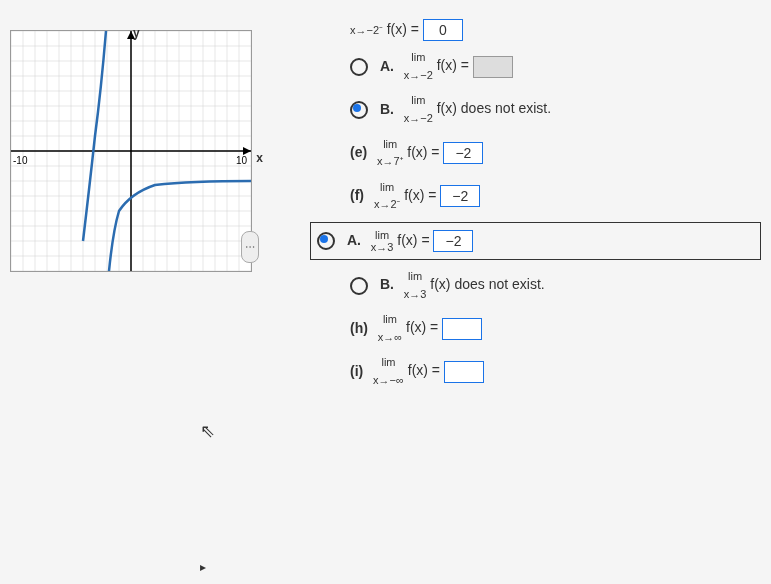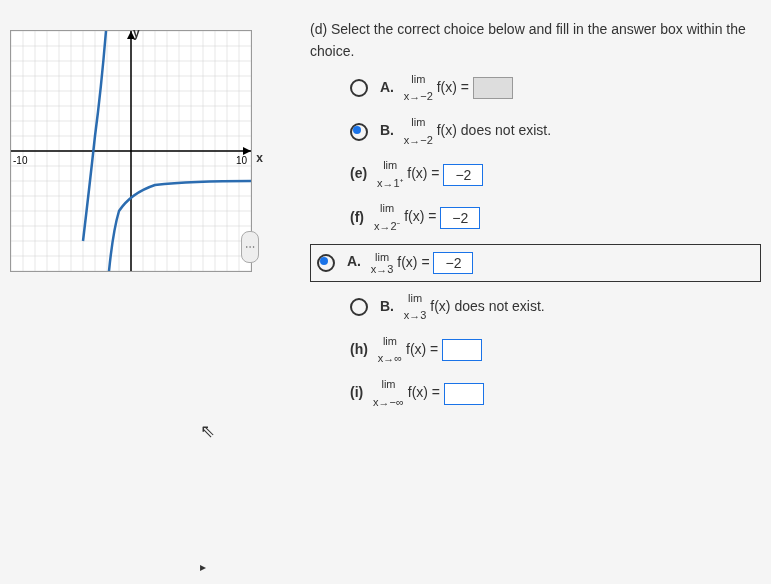--- a/index.html
+++ b/index.html
@@ -82,41 +82,45 @@
       <text x="2" y="133" font-size="10">-10</text>
       <text x="225" y="133" font-size="10">10</text>
     </svg>
     <div class="dots-handle">⋮</div>
   </div>
   <div class="cursor">⇖</div>
   <div class="play">▸</div>
 </div>
 
 <div class="right">
+  <div class="row sub">
+    <span class="lim"><span class="bot">x→−2⁻</span></span>
+    <span>f(x) = </span>
+    <span class="input-box">0</span>
+  </div>
 
-  <div class="row">(d) Select the correct choice below and fill in the answer box within the choice.</div>
 
   <div class="row sub">
     <span class="radio"></span>
     <span class="part">A.</span>
     <span class="lim"><span class="top">lim</span><span class="bot">x→−2</span></span>
     <span>f(x) =</span>
     <span class="input-box gray"></span>
   </div>
 
   <div class="row sub">
     <span class="radio sel"></span>
     <span class="part">B.</span>
     <span class="lim"><span class="top">lim</span><span class="bot">x→−2</span></span>
     <span>f(x) does not exist.</span>
   </div>
 
   <div class="row sub">
     <span class="part">(e)</span>
-    <span class="lim"><span class="top">lim</span><span class="bot">x→1⁺</span></span>
+    <span class="lim"><span class="top">lim</span><span class="bot">x→7⁺</span></span>
     <span>f(x) =</span>
     <span class="input-box">−2</span>
   </div>
 
   <div class="row sub">
     <span class="part">(f)</span>
     <span class="lim"><span class="top">lim</span><span class="bot">x→2⁻</span></span>
     <span>f(x) =</span>
     <span class="input-box">−2</span>
   </div>

